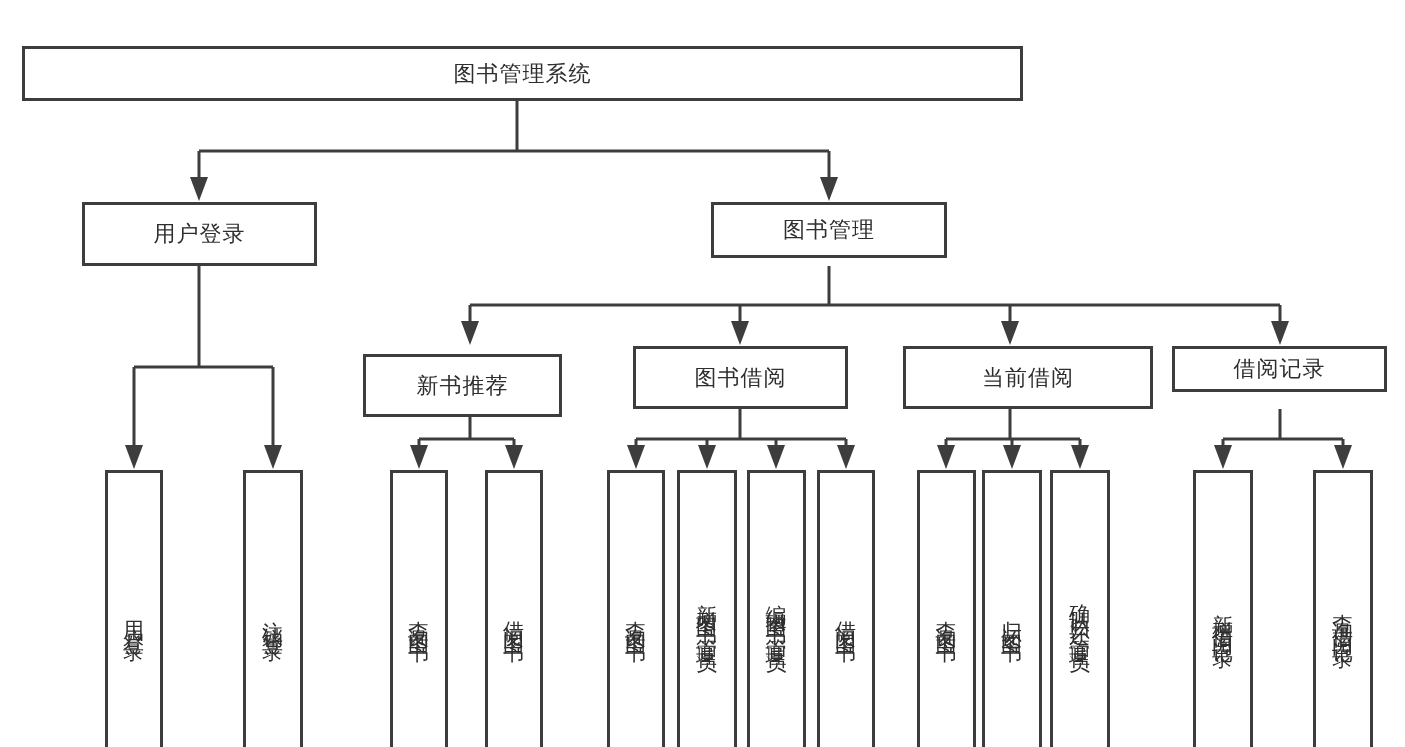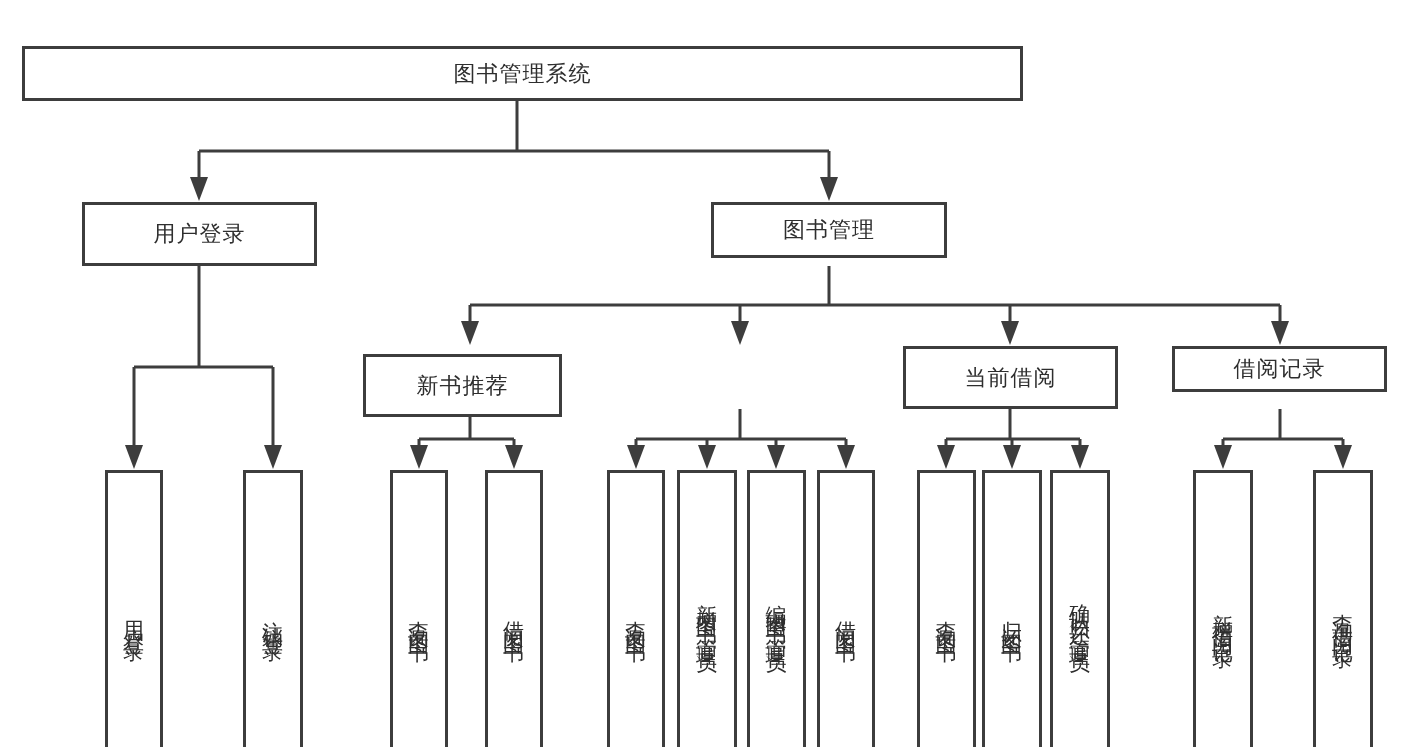--- a/index.html
+++ b/index.html
@@ -93,21 +93,24 @@
   <div class="box h" style="left:82px;top:169px;width:235px;height:64px">
     <span>用户登录</span>
   </div>
   <div class="box h" style="left:711px;top:169px;width:236px;height:56px">
     <span>图书管理</span>
   </div>
 
   <div class="box h" style="left:363px;top:321px;width:199px;height:63px">
     <span>新书推荐</span>
   </div>
-  <div class="box h" style="left:903px;top:313px;width:215px;height:63px">
+  <div class="box h" style="left:633px;top:313px;width:215px;height:63px">
+    <span>图书借阅</span>
+  </div>
+  <div class="box h" style="left:903px;top:313px;width:250px;height:63px">
     <span>当前借阅</span>
   </div>
   <div class="box h" style="left:1172px;top:313px;width:215px;height:46px">
     <span>借阅记录</span>
   </div>
 
   <div class="box v" style="left:105px;top:437px;width:58px;height:296px">
     <span>用户登录</span>
   </div>
   <div class="box v" style="left:243px;top:437px;width:60px;height:296px">

